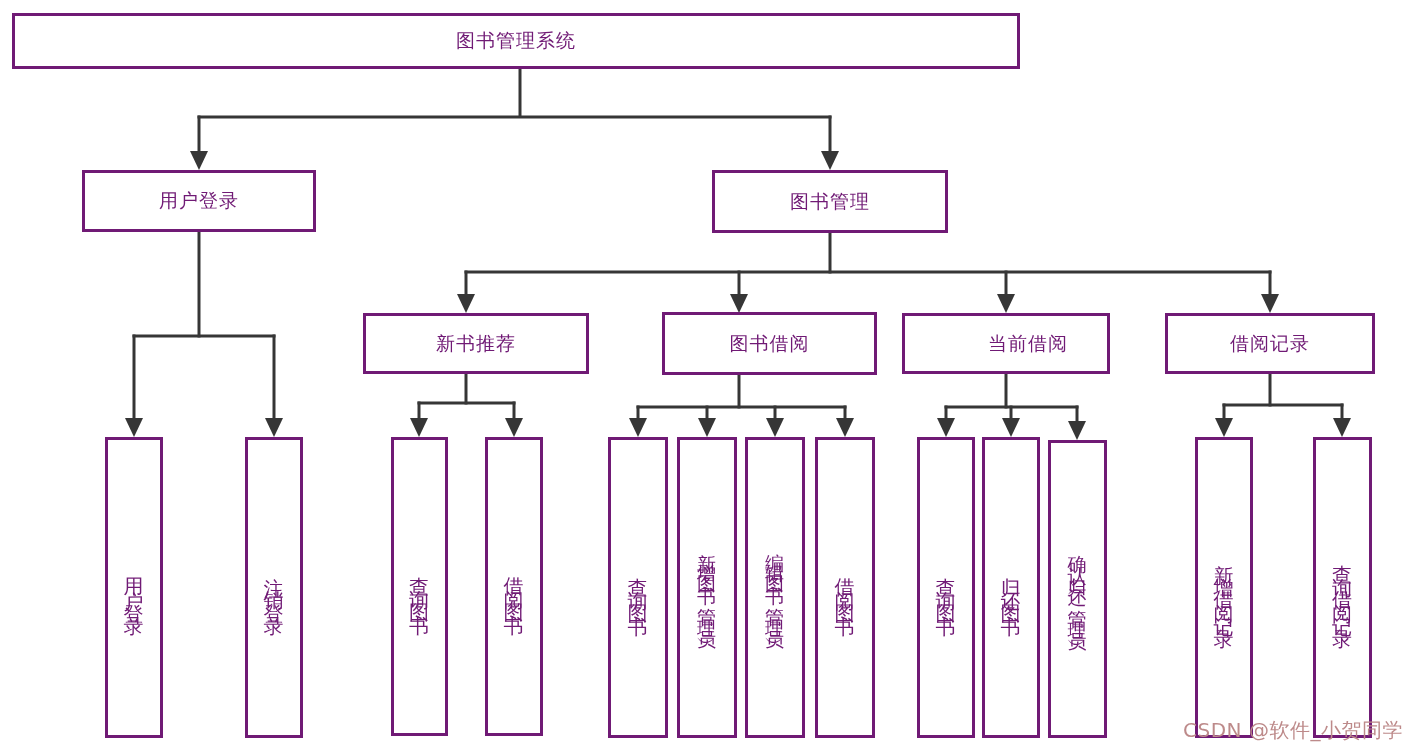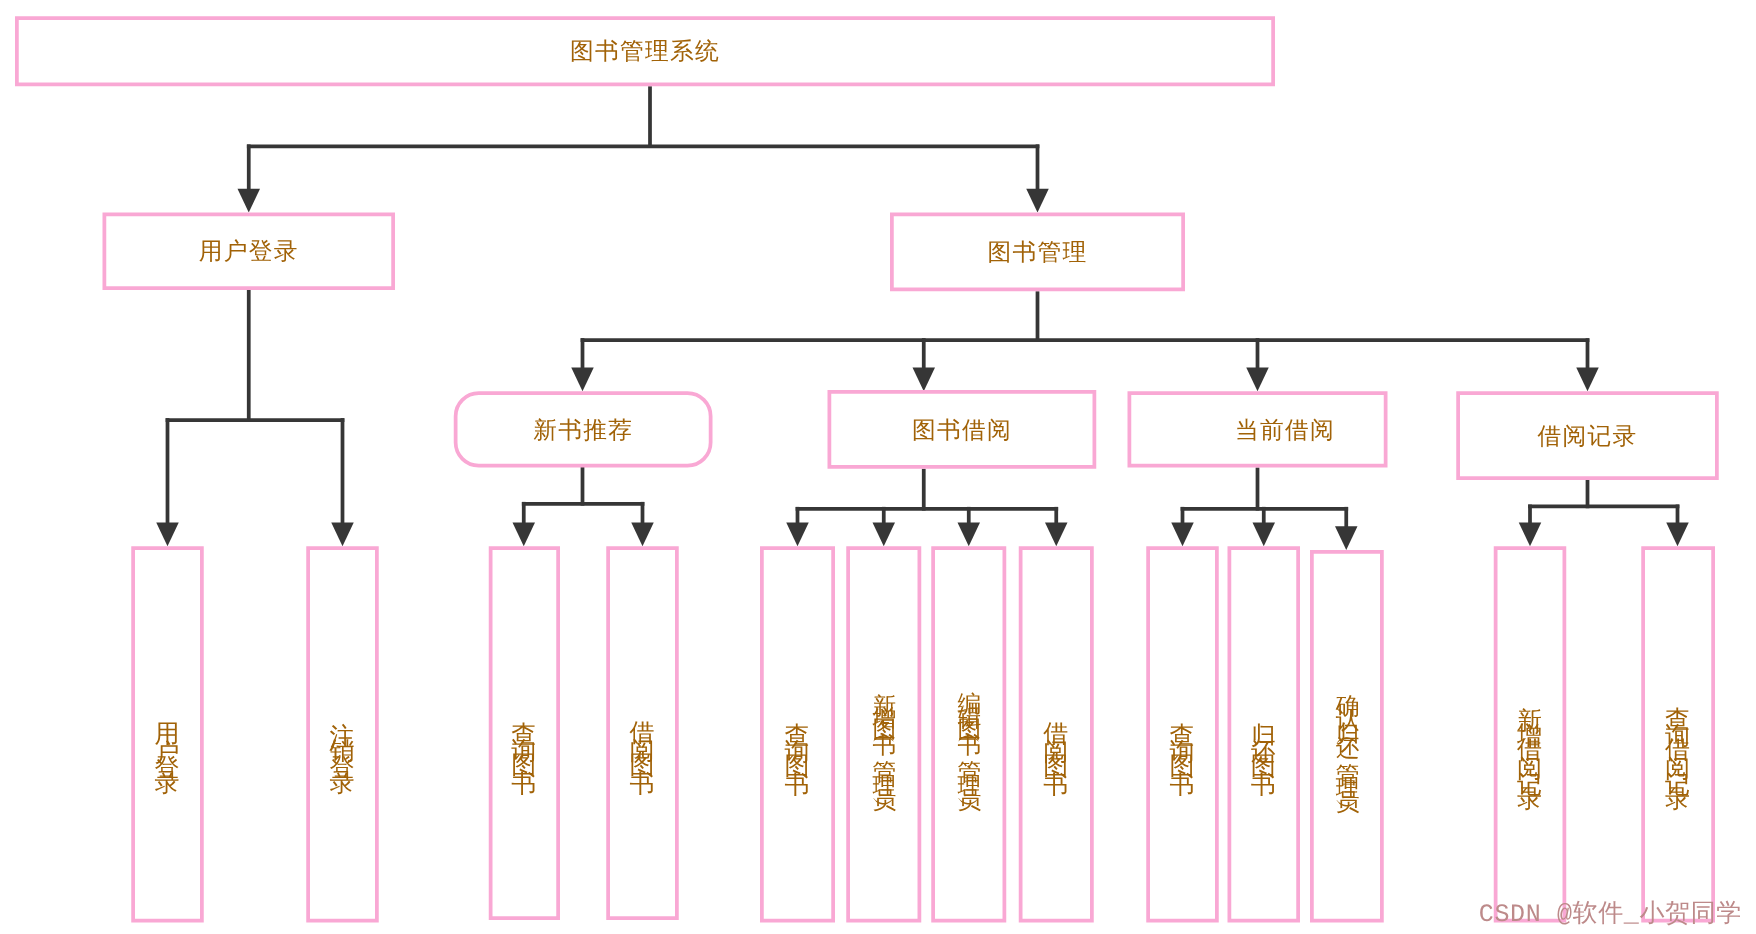--- a/index.html
+++ b/index.html
@@ -7,23 +7,23 @@
     position:relative;
     width:1405px;height:747px;
     background:#ffffff;
     font-family:"DejaVu Sans","Liberation Sans",sans-serif;
     overflow:hidden;
   }
   #wires{position:absolute;left:0;top:0;width:1405px;height:747px;pointer-events:none;}
   .node{
     position:absolute;
     box-sizing:border-box;
-    border:3px solid #f9a8d4;
+    border:3px solid #701a75;
     background:#ffffff;
-    color:#a16207;
+    color:#701a75;
     display:flex;
     align-items:center;
     justify-content:center;
     text-align:center;
   }
   .h-node{font-size:19px;letter-spacing:1px;}
   .v-node span{
     writing-mode:vertical-rl;
     text-orientation:mixed;
     font-size:20px;
@@ -115,30 +115,30 @@
     <span>图书管理系统</span>
   </div>
 
   <div class="node h-node" style="left:82px;top:170px;width:234px;height:62px;">
     <span>用户登录</span>
   </div>
   <div class="node h-node" style="left:712px;top:170px;width:236px;height:63px;">
     <span>图书管理</span>
   </div>
 
-  <div class="node h-node" style="left:363px;top:313px;width:207px;height:61px;border-radius:20px;">
+  <div class="node h-node" style="left:363px;top:313px;width:226px;height:61px;">
     <span>新书推荐</span>
   </div>
   <div class="node h-node" style="left:632px;top:312px;width:215px;height:63px;margin-left:30px;">
     <span>图书借阅</span>
   </div>
   <div class="node h-node" style="left:902px;top:313px;width:208px;height:61px;padding-left:44px;">
     <span>当前借阅</span>
   </div>
-  <div class="node h-node" style="left:1165px;top:313px;width:210px;height:71px;">
+  <div class="node h-node" style="left:1165px;top:313px;width:210px;height:61px;">
     <span>借阅记录</span>
   </div>
 
   <div class="node v-node" style="left:105px;top:437px;width:58px;height:301px;">
     <span>用户登录</span>
   </div>
   <div class="node v-node" style="left:245px;top:437px;width:58px;height:301px;">
     <span>注销登录</span>
   </div>
 
@@ -172,15 +172,15 @@
     <span>确认归还（管理员）</span>
   </div>
 
   <div class="node v-node" style="left:1195px;top:437px;width:58px;height:301px;">
     <span>新增借阅记录</span>
   </div>
   <div class="node v-node" style="left:1313px;top:437px;width:59px;height:301px;">
     <span>查询借阅记录</span>
   </div>
 
-  <div class="watermark" style="color: rgb(189, 138, 138); font-family: Liberation Mono, monospace;">CSDN @软件_小贺同学</div>
+  <div class="watermark" style="color: rgb(189, 138, 138);">CSDN @软件_小贺同学</div>
 
 </div>
 
 </body></html>

